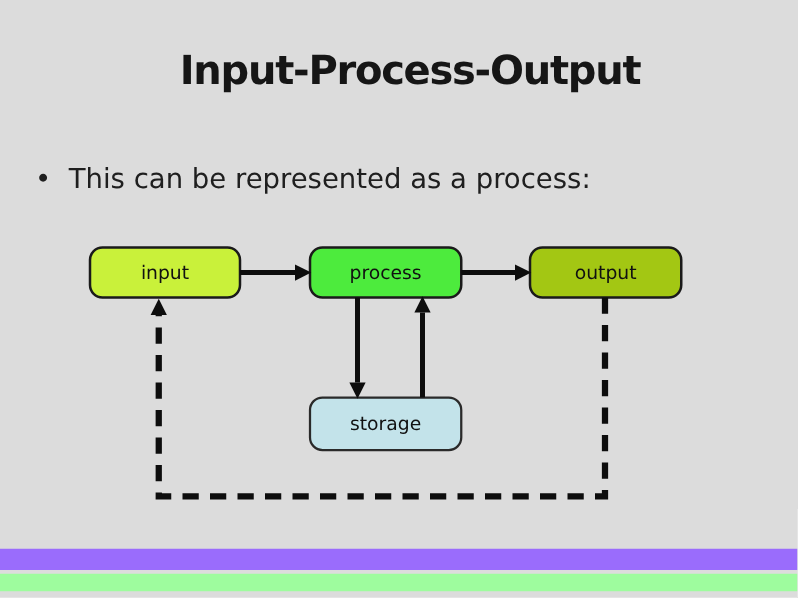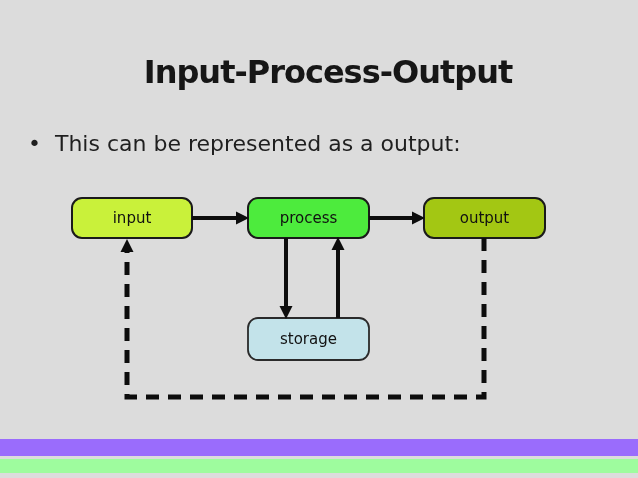--- a/index.html
+++ b/index.html
@@ -11,21 +11,21 @@
     position: relative;
     width: 638px;
     height: 478px;
     overflow: hidden;
   }
   .slide-title {
     position: absolute;
     top: 34px;
     left: 18px;
     right: 0;
-    margin: 16px;
+    margin: 0;
     text-align: center;
     font-size: 32px;
     line-height: 44px;
     font-weight: bold;
     letter-spacing: -1px;
     color: #161616;
   }
   .bullet-row {
     position: absolute;
     top: 128px;
@@ -60,21 +60,21 @@
 </style>
 </head>
 <body>
 
 <div class="slide" style="background-color: rgb(220, 220, 220);">
 
   <h1 class="slide-title">Input-Process-Output</h1>
 
   <div class="bullet-row">
     <span class="bullet-marker">•</span>
-    <span class="bullet-text">This can be represented as a output:</span>
+    <span class="bullet-text">This can be represented as a process:</span>
   </div>
 
   <svg class="diagram-svg" width="638" height="478" viewBox="0 0 638 478">
 
     <rect x="72" y="198" width="120" height="40" rx="10" stroke-width="2" fill="#c9f13a" stroke="#1a1a1a"></rect>
     <text x="132" y="223" text-anchor="middle">input</text>
 
     <rect x="248" y="198" width="121" height="40" rx="10" stroke-width="2" fill="#4deb3d" stroke="#1a1a1a"></rect>
     <text x="308.5" y="223" text-anchor="middle">process</text>
 

